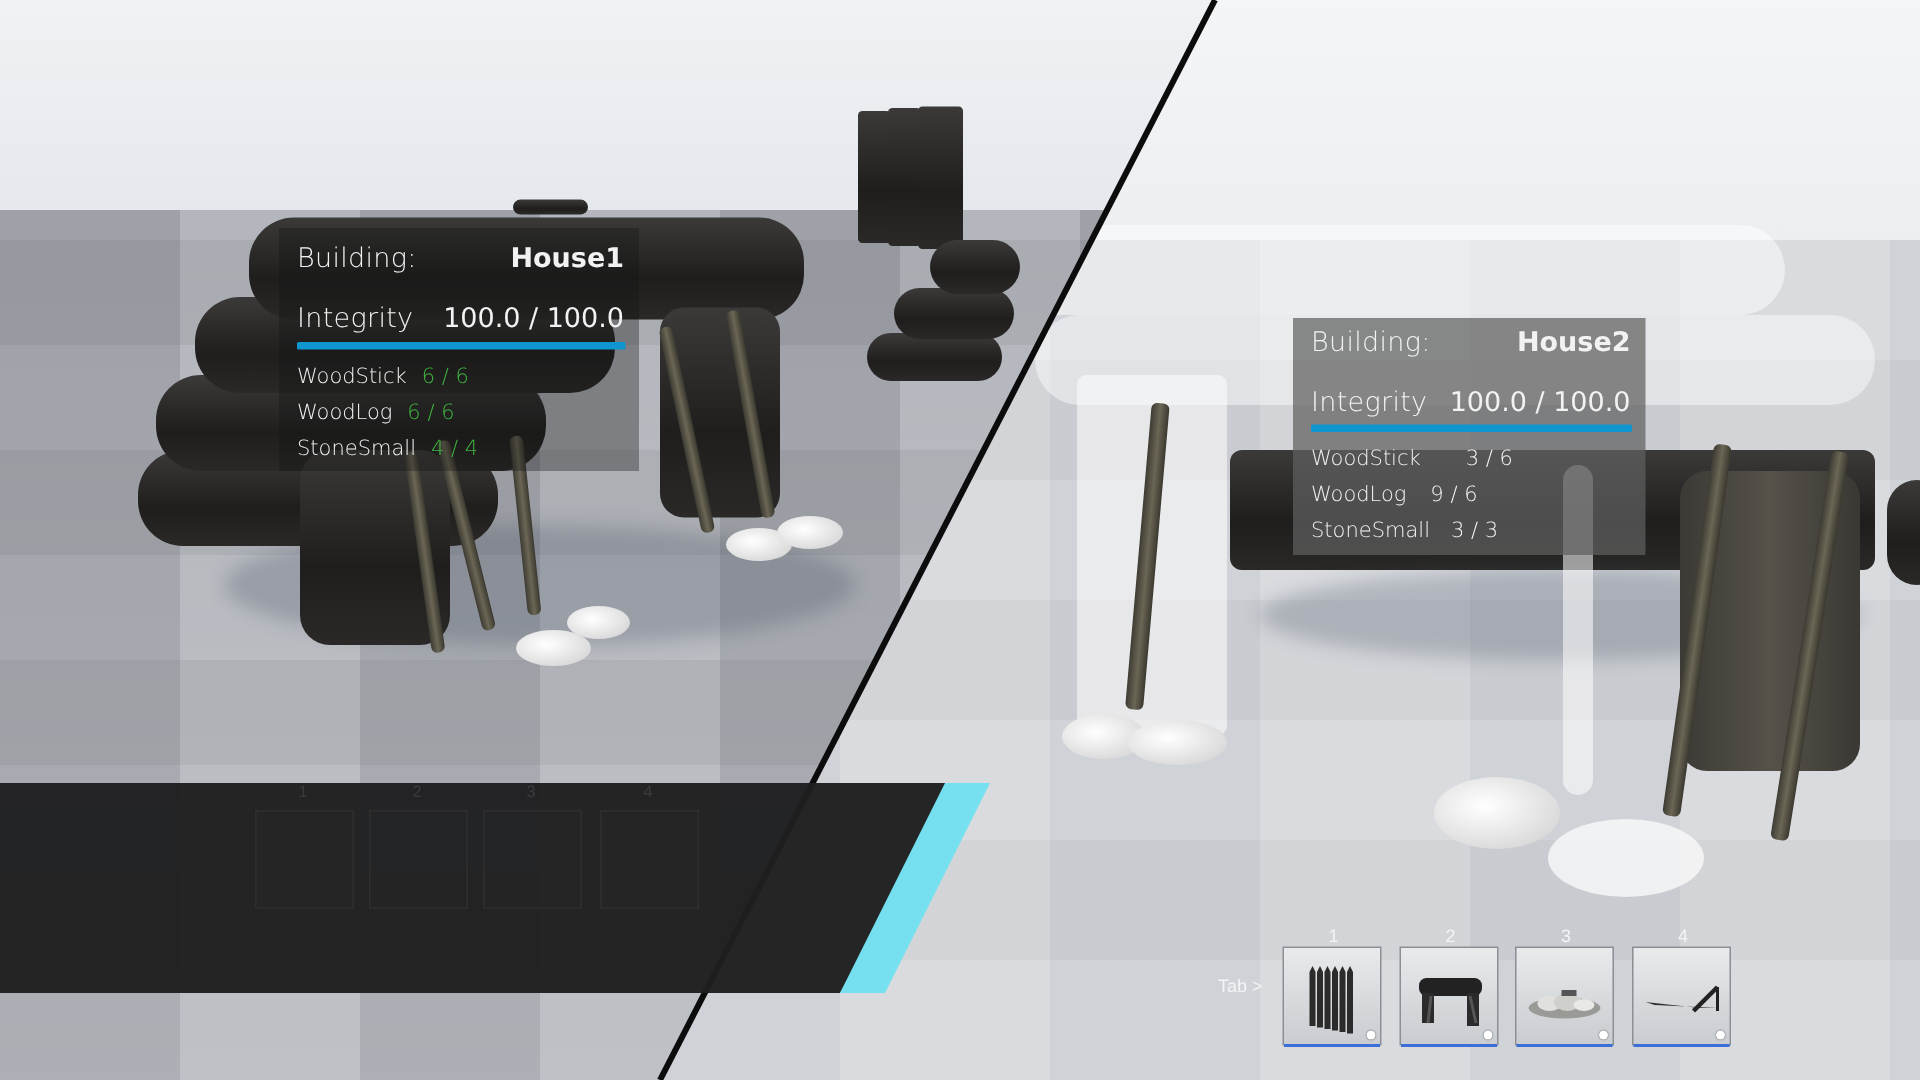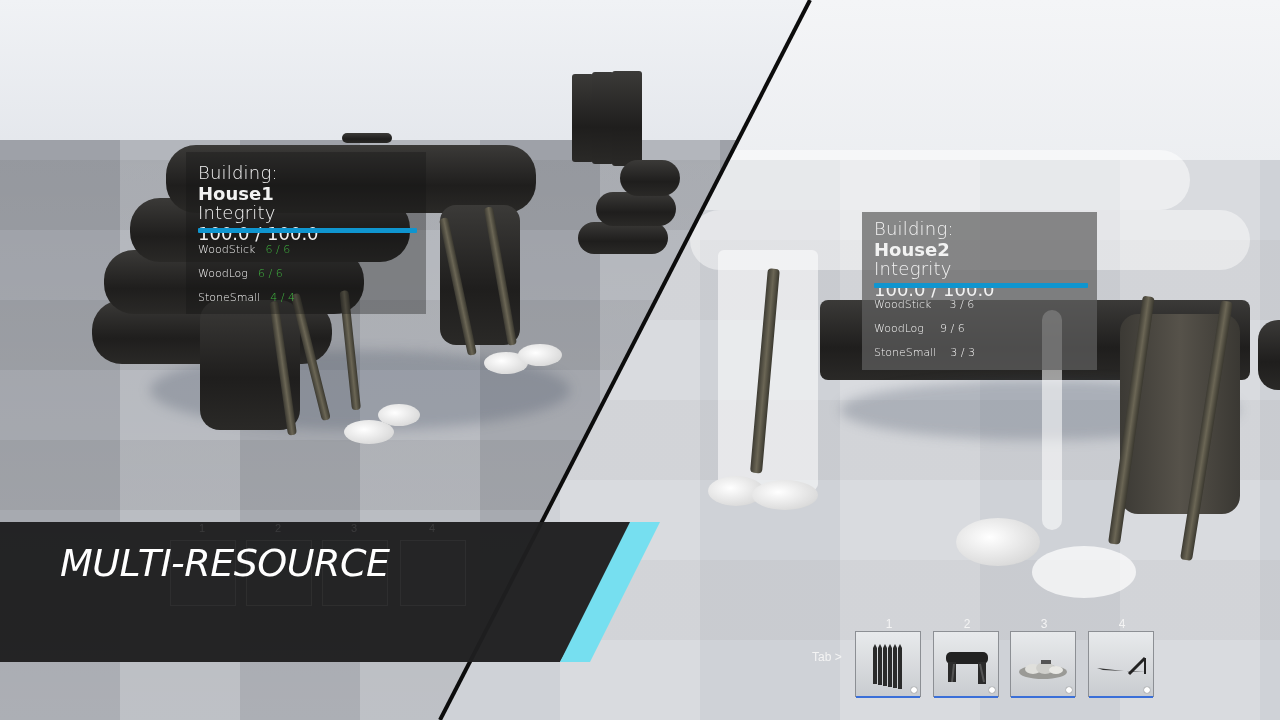--- a/index.html
+++ b/index.html
@@ -21,26 +21,26 @@
   
   .log { position:absolute; background:linear-gradient(#3b3a38,#1f1e1d 60%,#2a2927); border-radius:30px; }
   .stick { position:absolute; width:9px; background:linear-gradient(90deg,#3d3b33,#6b6655,#3a382f); border-radius:4px; transform-origin:bottom center; }
   .rock { position:absolute; background:radial-gradient(ellipse at 40% 40%,#ffffff,#dcdcdc 70%,#c8cbc6); border-radius:50%; }
   .ghost { position:absolute; background:rgba(255,255,255,0.55); border-radius:6px; }
   .shadow { position:absolute; background:rgba(60,70,90,0.25); border-radius:50%; filter:blur(6px); }
   
   .hud { position:absolute; color:#f2f2f2; font-family:"DejaVu Sans", sans-serif; }
   .hud-1 { left:186px; top:152px; width:240px; height:162px; background:rgba(20,20,20,0.35); }
   .hud-2 { left:862px; top:212px; width:235px; height:158px; background:rgba(95,95,95,0.72); }
-  .hud-row { position:absolute; left:12px; right:10px; display:flex; justify-content:space-between; align-items:baseline;flex-direction:column; }
+  .hud-row { position:absolute; left:12px; right:10px; display:flex; justify-content:space-between; align-items:baseline; }
   .hud-label { font-size:18px; font-weight:300; letter-spacing:0.2px; }
   .hud-value { font-size:18px; }
   .hud-value.bold { font-weight:bold; }
   .hud-bar { position:absolute; left:12px; right:9px; height:5px; background:#0f95cf; border-radius:1px; }
-  .res { position:absolute; left:12px; display:flex; gap:10px; font-size:11px; font-weight:300; }
+  .res { position:absolute; left:12px; display:flex; gap:10px; font-size:14px; font-weight:300; }
   .res .count { margin-left:0; }
   
   .banner { position:absolute; left:0; top:522px; width:640px; height:140px; background:#1f1f20; clip-path:polygon(0 0,640px 0,560px 140px,0 140px); opacity:0.97; }
   .banner-accent { position:absolute; left:560px; top:522px; width:100px; height:140px; background:#76dff0; clip-path:polygon(70px 0,100px 0,30px 140px,0 140px); }
   .banner-ghost-hotbar { position:absolute; left:170px; top:522px; width:300px; height:90px; opacity:0.22; }
   .ghost-slot { position:absolute; top:18px; width:64px; height:64px; border:1px solid #555; background:#2a2a2a; }
   .ghost-num { position:absolute; top:0; width:64px; text-align:center; color:#888; font-size:11px; }
   .banner-title { position:absolute; left:60px; top:540px; color:#fff; font-family:"DejaVu Sans", sans-serif; font-style:italic; font-size:38px; line-height:47px; letter-spacing:-0.5px; }
   
   .hotbar { position:absolute; left:808px; top:615px; width:360px; height:90px; }
@@ -139,21 +139,21 @@
     <span class="hud-label">Building:</span>
     <span class="hud-value bold">House2</span>
   </div>
   <div class="hud-row" style="top:46px;">
     <span class="hud-label">Integrity</span>
     <span class="hud-value">100.0 / 100.0</span>
   </div>
   <div class="hud-bar" style="top:71px;"></div>
   <div class="res" style="top:86px;">
     <span>WoodStick</span>
-    <span class="count" style="margin-left:8px;">3 / 6</span>
+    <span class="count" style="margin-left:20px;">3 / 6</span>
   </div>
   <div class="res" style="top:110px;">
     <span>WoodLog</span>
     <span class="count" style="margin-left:6px;">9 / 6</span>
   </div>
   <div class="res" style="top:134px;">
     <span>StoneSmall</span>
     <span class="count" style="margin-left:4px;">3 / 3</span>
   </div>
 </div>
@@ -164,21 +164,20 @@
   <div class="ghost-num" style="left:0;">1</div>
   <div class="ghost-slot" style="left:76px;"></div>
   <div class="ghost-num" style="left:76px;">2</div>
   <div class="ghost-slot" style="left:152px;"></div>
   <div class="ghost-num" style="left:152px;">3</div>
   <div class="ghost-slot" style="left:230px;"></div>
   <div class="ghost-num" style="left:230px;">4</div>
 </div>
 <div class="banner-accent"></div>
 <div class="banner-title">
-  <div>MULTI-RESOURCE</div>
 </div>
 
 <div class="hotbar">
   <div class="tab-hint">Tab &gt;</div>
 
   <div class="slot" style="left:47px;">
     <div class="slot-num">1</div>
     <svg class="slot-art" width="64" height="64" viewBox="0 0 64 64" style="left:0;top:0;">
       <g fill="#2b2b2b">
         <polygon points="17,16 19,12 21,16 21,52 17,52"></polygon>

